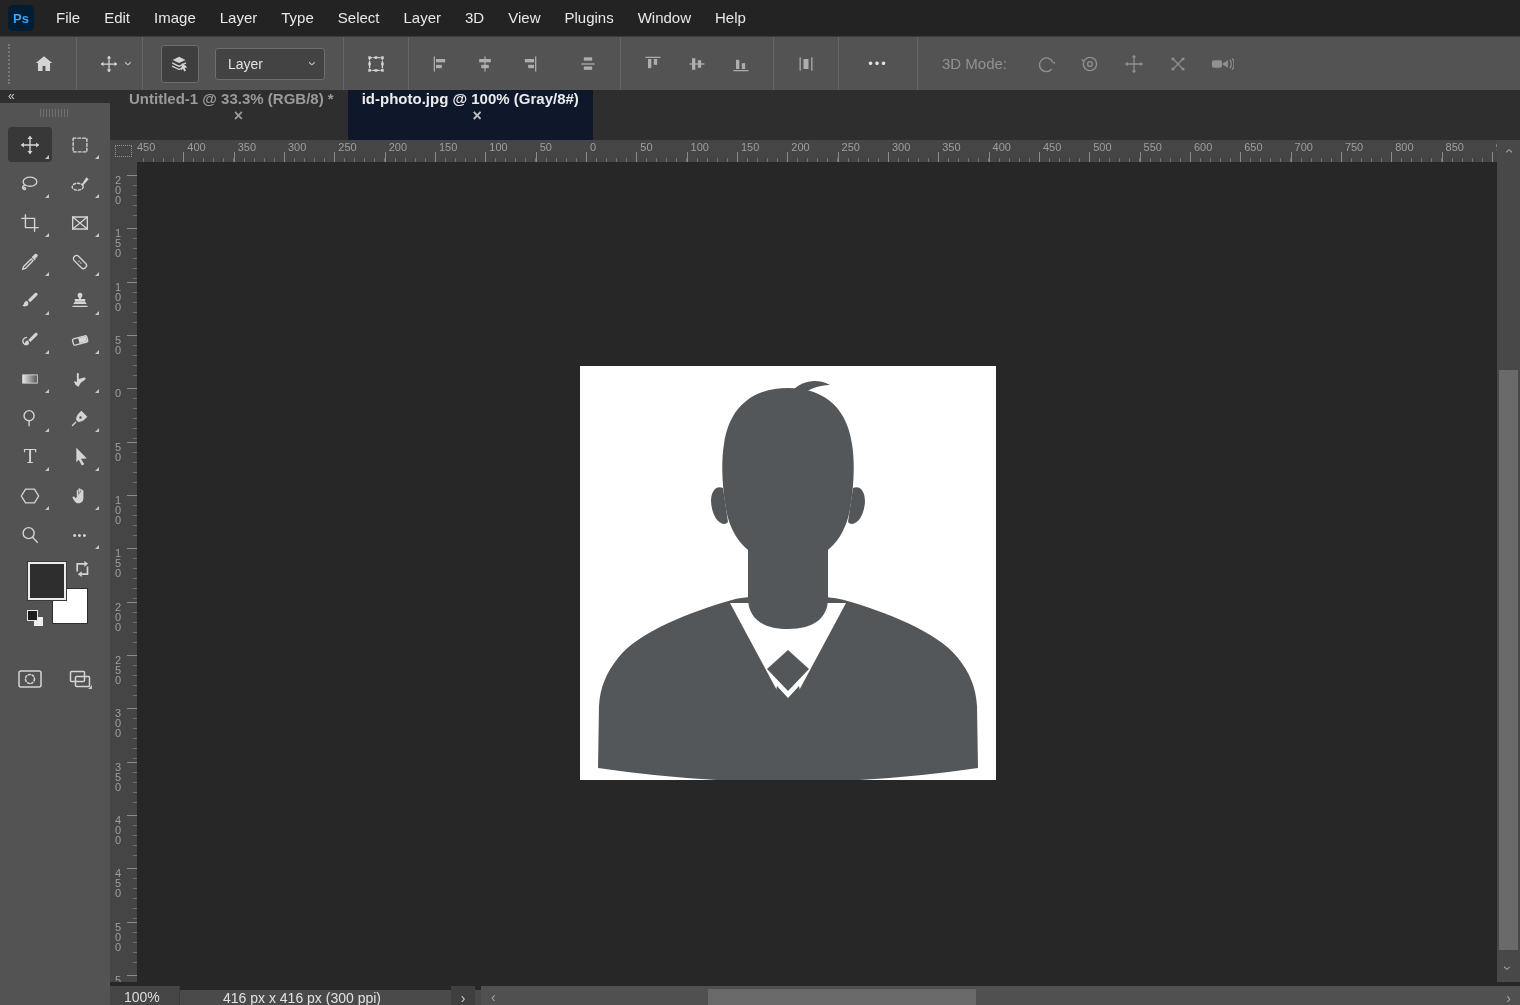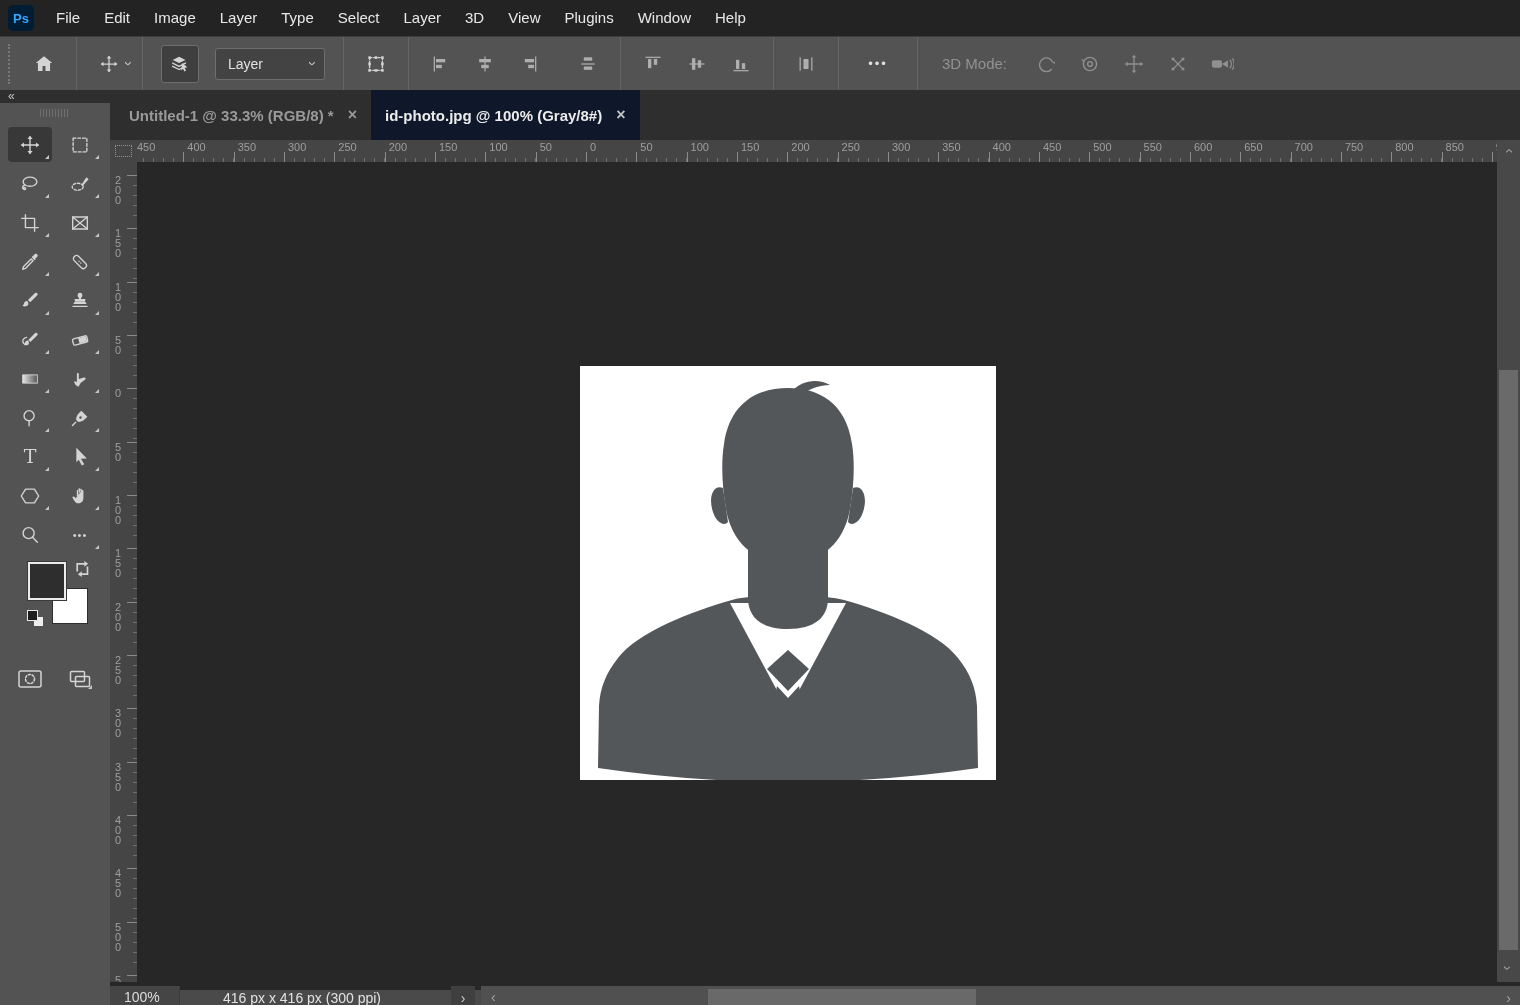--- a/index.html
+++ b/index.html
@@ -27,21 +27,21 @@
   .dd{min-width:88px;height:30px;background:#434343;border:1px solid #6e6e6e;border-radius:3px;
       display:flex;align-items:center;justify-content:space-between;padding:0 8px 0 12px;margin:0 8px;font-size:14px;color:#e2e2e2;}
   .mode-label{color:#929292;font-size:15px;margin:0 17px 0 14px;}
   .o3d{margin:0 9px;}
 
   
   .workspace{display:flex;height:915px;}
   .toolcol{width:110px;flex:none;display:flex;flex-direction:column;}
   .rightcol{flex:1;display:flex;flex-direction:column;min-width:0;}
   .tabbar{height:50px;background:#2e2e2e;display:flex;align-items:stretch;padding-left:5px;}
-  .tab{display:flex;align-items:center;padding:0 14px;font-size:15px;font-weight:600;color:#9a9a9a;cursor:default;}
+  .tab{display:flex;align-items:center;padding:0 14px;font-size:15px;font-weight:600;color:#9a9a9a;cursor:default;flex-direction:column;}
   .tab.active{background:#0f172a;color:#ececec;}
   .tab-close{margin-left:14px;font-size:16px;color:#9a9a9a;}
   .tab.active .tab-close{color:#c4c4c4;}
 
   
   .tool-topstrip{height:13px;background:#2e2e2e;font-size:12px;color:#c8c8c8;line-height:12px;padding-left:8px;}
   .toolpanel{flex:1;background:#535353;position:relative;}
   .tool-grip{width:30px;height:8px;margin:6px auto 2px;background:repeating-linear-gradient(90deg,#6f6f6f 0 1px,transparent 1px 3px);}
   .tool-grid{display:grid;grid-template-columns:44px 44px;justify-content:center;column-gap:6px;row-gap:4px;padding-top:8px;}
   .tool{width:44px;height:35px;display:flex;align-items:center;justify-content:center;position:relative;border-radius:4px;}

